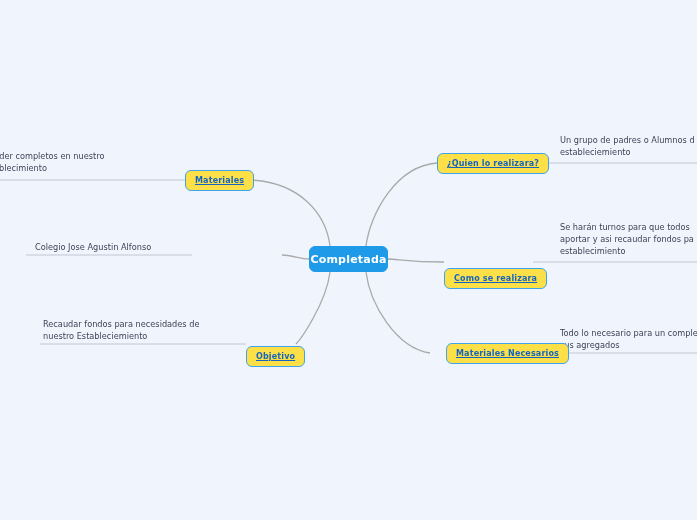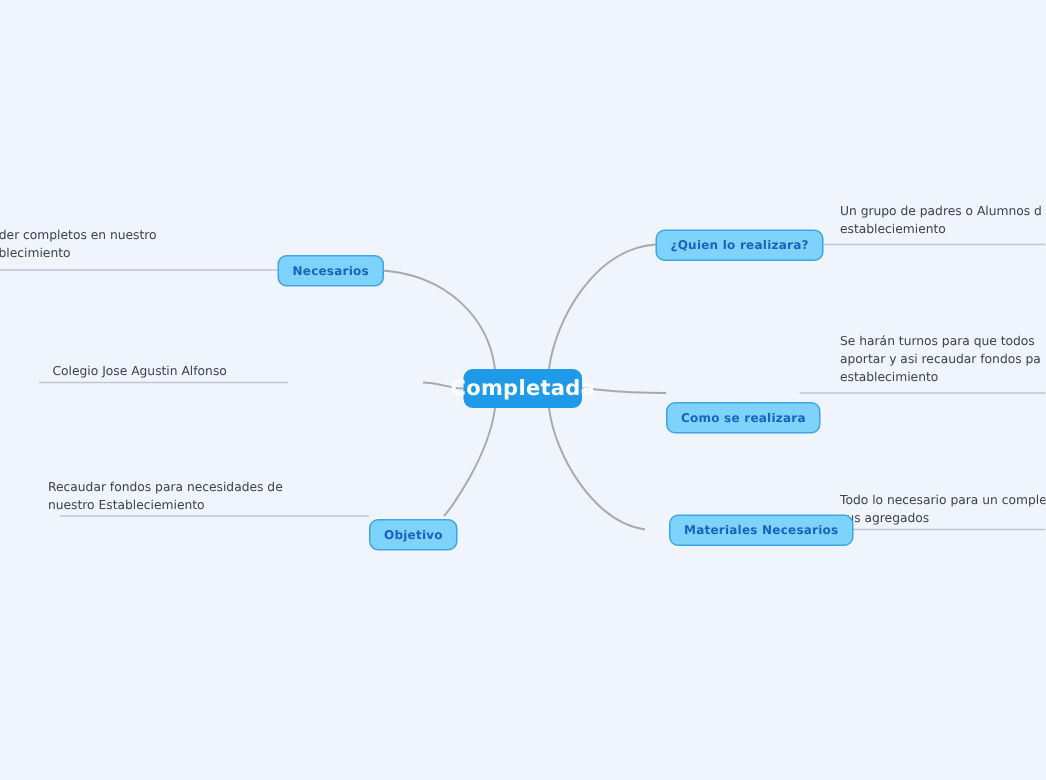--- a/index.html
+++ b/index.html
@@ -27,49 +27,50 @@
   }
 
   
   .center-node {
     position: absolute;
     box-sizing: border-box;
     background: #1f9ae8;
     border: 1px solid #1f9ae8;
     border-radius: 6px;
     color: #ffffff;
-    font-size: 14px;
+    font-size: 11px;
     font-weight: bold;
     letter-spacing: 0.2px;
     display: flex;
     align-items: center;
     justify-content: center;
     left: 309px;
     top: 246px;
     width: 79px;
     height: 26px;
   }
 
   
   .branch-node {
     position: absolute;
     box-sizing: border-box;
-    background: #7dd3fc;
+    background: #fde047;
     border: 1.5px solid #3da4ea;
     border-radius: 6px;
     color: #1565c0;
     font-size: 8px;
     font-weight: bold;
     letter-spacing: 0.15px;
     display: flex;
     align-items: center;
     justify-content: center;
     height: 21px;
     white-space: nowrap;
     padding: 0 9px;
+    text-decoration: underline;
   }
 
   
   .leaf-text {
     position: absolute;
     color: #3c4556;
     font-size: 8.2px;
     line-height: 12px;
     white-space: pre;
   }
@@ -114,34 +115,34 @@
 
       <line x1="531" y1="353" x2="697" y2="353"></line>
     </g>
   </svg>
 
   <div class="leaf-text left" style="left:-6px; top:150px; width:190px;">nder completos en nuestro
 ablecimiento</div>
 
   <div class="leaf-text left" style="left:35px; top:241px; width:160px;">Colegio Jose Agustin Alfonso</div>
 
-  <div class="leaf-text left" style="left:32px; top:318px; width:205px;">Recaudar fondos para necesidades de
+  <div class="leaf-text left" style="left:43px; top:318px; width:205px;">Recaudar fondos para necesidades de
 nuestro Estableciemiento</div>
 
   <div class="leaf-text right" style="left:560px; top:134px; width:145px;">Un grupo de padres o Alumnos d
 estableciemiento</div>
 
   <div class="leaf-text right" style="left:560px; top:221px; width:145px;">Se harán turnos para que todos
 aportar y asi recaudar fondos pa
 establecimiento</div>
 
   <div class="leaf-text right" style="left:560px; top:327px; width:145px;">Todo lo necesario para un comple
 sus agregados</div>
 
-  <div class="branch-node" style="left:185px; top:170px;">Necesarios</div>
+  <div class="branch-node" style="left:185px; top:170px;">Materiales</div>
 
 
   <div class="branch-node" style="left:246px; top:346px;">Objetivo</div>
 
   <div class="branch-node" style="left:437px; top:153px;">¿Quien lo realizara?</div>
 
   <div class="branch-node" style="left:444px; top:268px;">Como se realizara</div>
 
   <div class="branch-node" style="left:446px; top:343px;">Materiales Necesarios</div>
 

